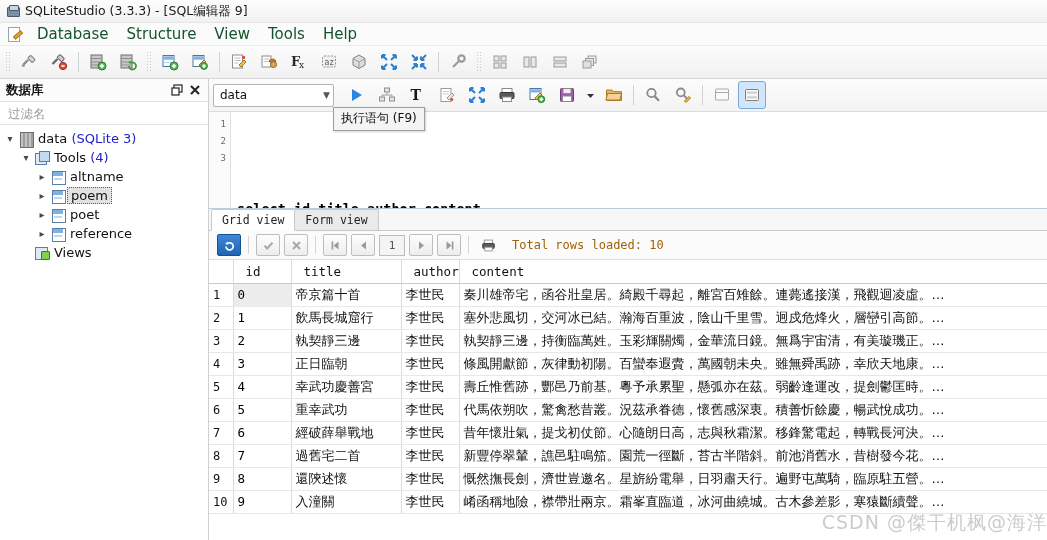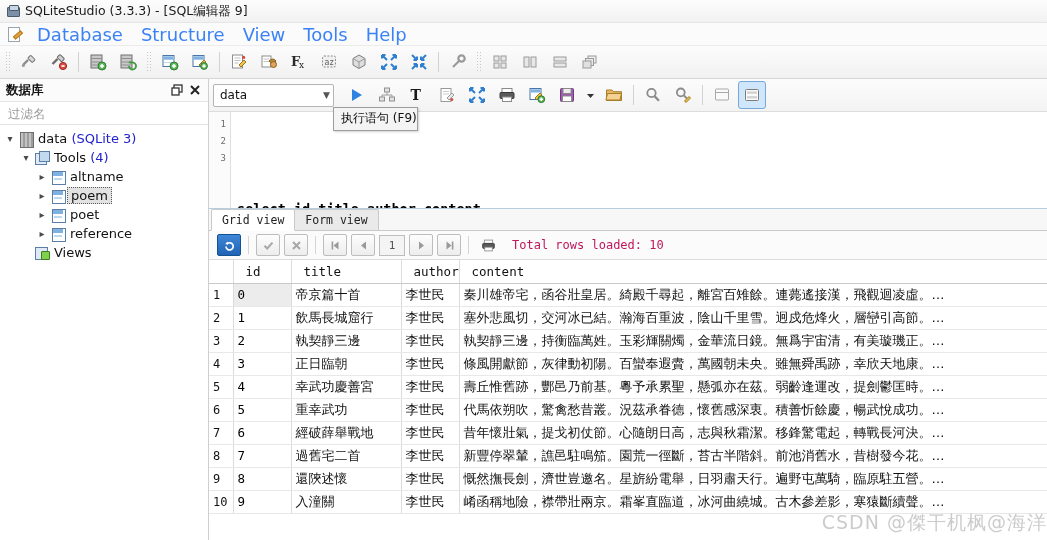--- a/index.html
+++ b/index.html
@@ -54,21 +54,21 @@
     content: ""; position: absolute; left: 2px; top: 1px;
     width: 10px; height: 13px; background: #fff;
     border: 1px solid #9aa4ad;
   }
   .menubar .doc-icon::after {
     content: ""; position: absolute; left: 7px; top: 7px;
     width: 8px; height: 2px; background: #e8a33d;
     transform: rotate(-40deg); border: 1px solid #b07a20;
   }
   .menu-item {
-    padding: 3px 9px; font-size: 18px; color: #3b82f6; cursor: default;
+    padding: 3px 9px; font-size: 15px; color: #14532d; cursor: default;
   }
 
   
   .maintoolbar {
     height: 32px;
     display: flex; align-items: center;
     background: linear-gradient(to bottom, #fcfcfc, #f1f1f1);
     border-bottom: 1px solid #d6d6d6;
     padding-left: 2px;
   }
@@ -212,21 +212,21 @@
     background: #eaeaea; margin-right: -1px;
     border-radius: 2px 2px 0 0;
   }
   .tab.active { background: #fff; border-bottom: 1px solid #fff; margin-bottom: -1px; }
 
   .tooltip {
     position: absolute;
     left: 333px; top: 107px;
     background: #f4f4f4;
     border: 1px solid #9e9e9e;
-    padding: 2px 0 3px 7px;
+    padding: 2px 7px 3px 7px;
     font-size: 12px; color: #111;
     box-shadow: 1px 1px 2px rgba(0,0,0,.18);
     z-index: 50;
     white-space: nowrap;
   }
 
   .editor {
     height: 96px; flex: none;
     display: flex;
     background: #fff;
@@ -289,21 +289,21 @@
   .pagebox {
     width: 24px; height: 19px; flex: none; margin: 0 2px;
     border: 1px solid #bdbdbd; background: #f4f4f4;
     display: flex; align-items: center; justify-content: center;
     font-family: "DejaVu Sans Mono", "Liberation Mono", monospace;
     font-size: 11px; color: #555;
   }
   .totalrows {
     margin-left: 10px;
     font-family: "DejaVu Sans Mono", "Liberation Mono", monospace;
-    font-size: 12px; color: #be185d;
+    font-size: 12px; color: #a16207;
   }
 
   .gridwrap { flex: 1; overflow: hidden; min-height: 0; position: relative; }
   table.grid {
     border-collapse: collapse;
     table-layout: fixed;
     width: 1100px;
     font-size: 13px;
   }
   table.grid th, table.grid td {

